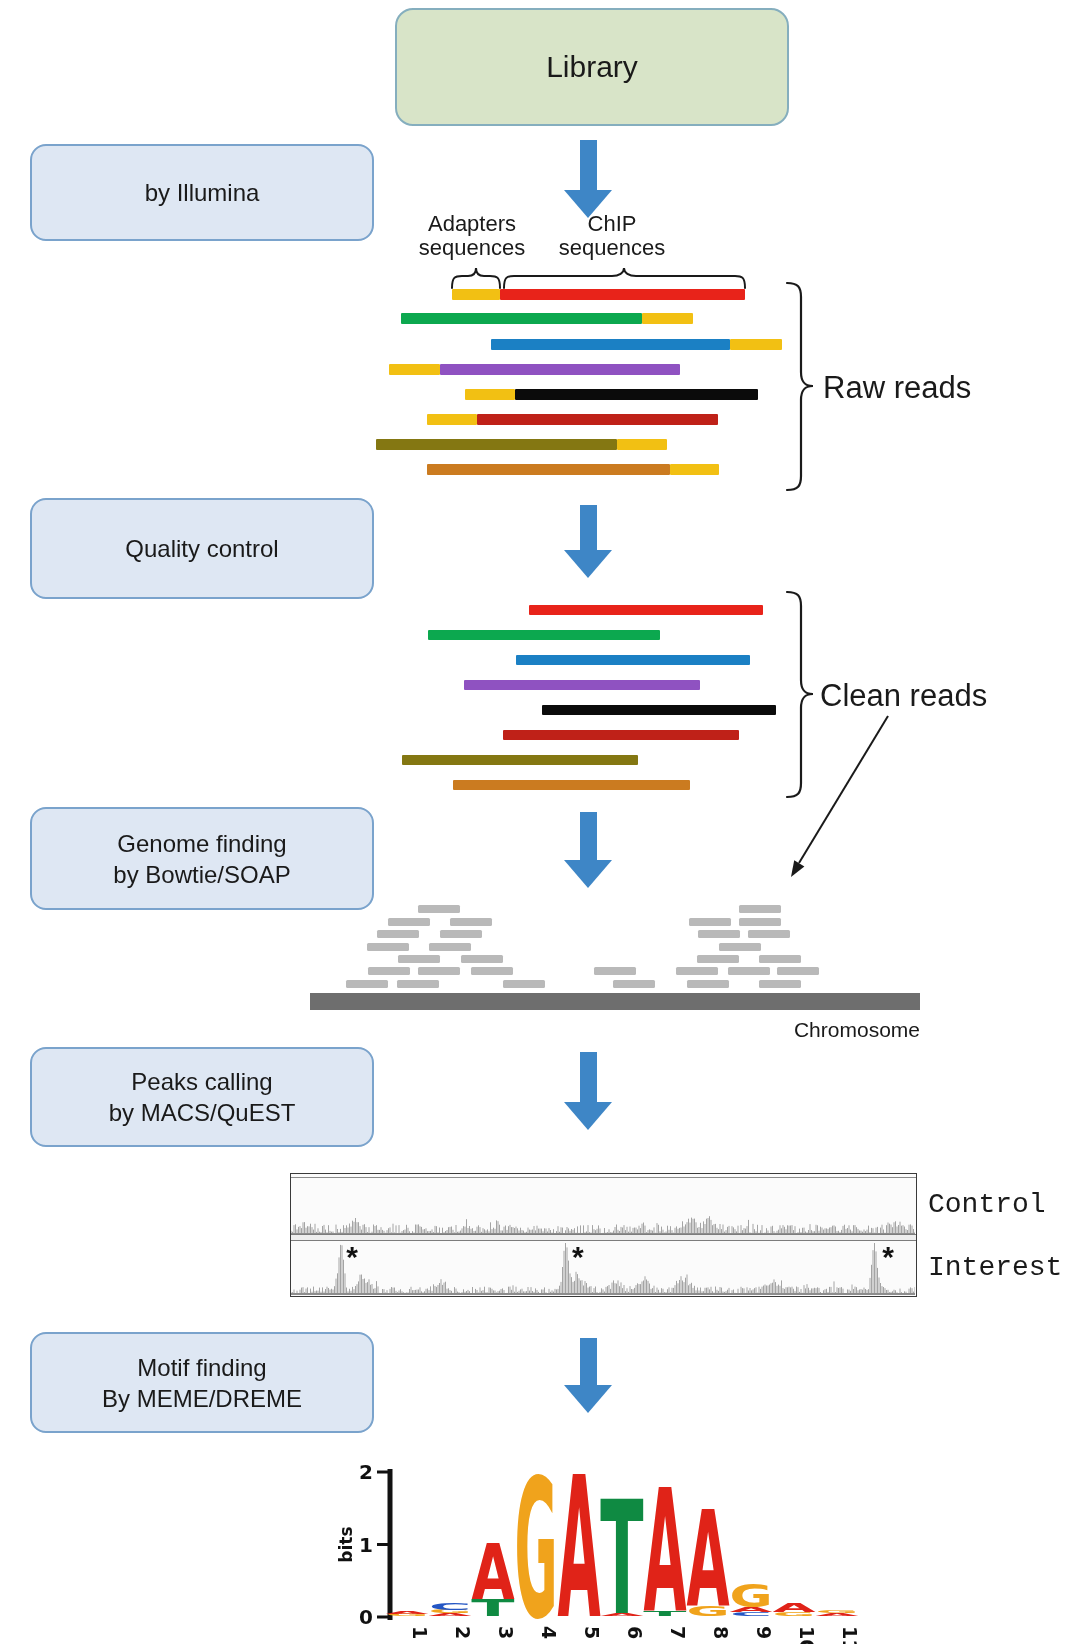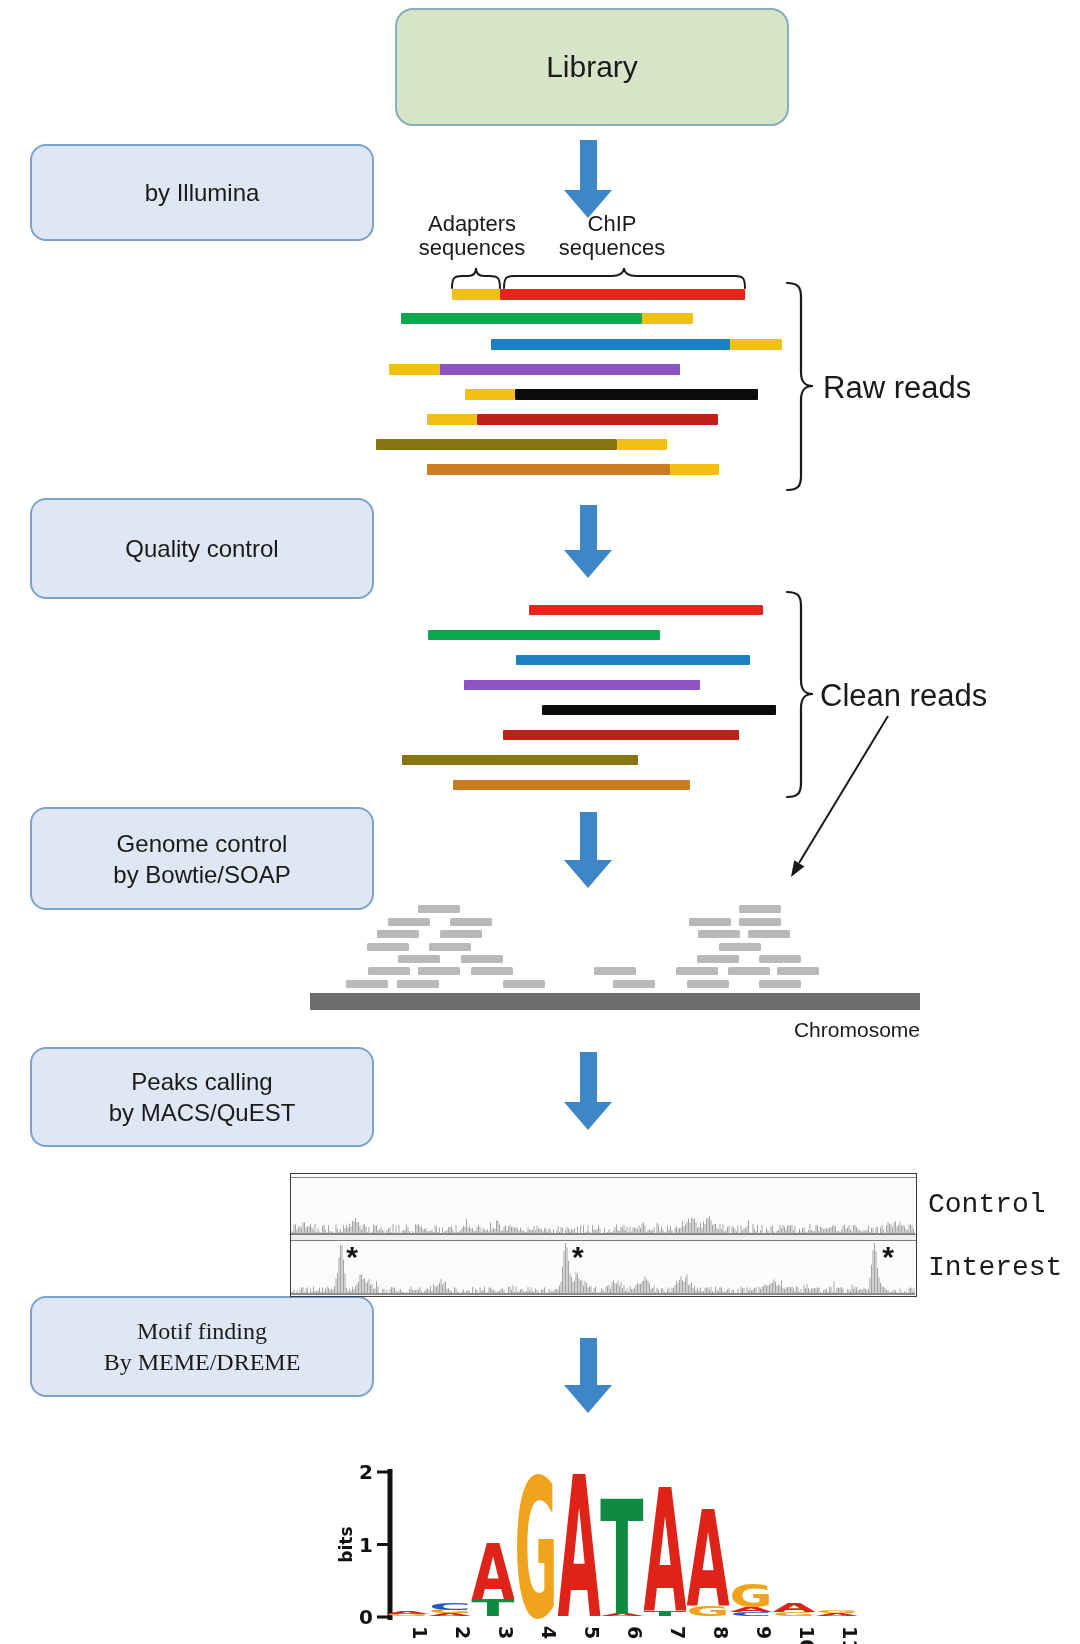--- a/index.html
+++ b/index.html
@@ -19,21 +19,21 @@
   .step-box{
     left:30px;width:340px;
     background:#dee7f3;border:2.5px solid #7aa3cc;border-radius:16px;
     display:flex;flex-direction:column;justify-content:center;align-items:center;
     font-size:24px;line-height:31px;text-align:center;
   }
   .step-1{top:144px;height:93px;}
   .step-2{top:498px;height:97px;}
   .step-3{top:807px;height:99px;}
   .step-4{top:1047px;height:96px;}
-  .step-5{top:1296px;height:97px;font-family:Liberation Serif, serif;}
+  .step-5{top:1332px;height:97px;}
   
   .fat-arrow{width:48px;display:flex;flex-direction:column;align-items:center;}
   .fat-arrow .shaft{width:17px;background:#3e86c6;}
   .fat-arrow .head{
     width:0;height:0;border-left:24px solid transparent;border-right:24px solid transparent;
     border-top:28px solid #3e86c6;
   }
   .seq-label{font-size:22px;line-height:24px;text-align:center;width:160px;}
   .side-label{font-size:31px;white-space:nowrap;}
   .chromosome-bar{left:310px;top:993px;width:610px;height:17px;background:#6e6e6e;}
@@ -59,21 +59,21 @@
   <div>Library</div>
 </div>
 
 <div class="abs step-box step-1">
   <div>by Illumina</div>
 </div>
 <div class="abs step-box step-2">
   <div>Quality control</div>
 </div>
 <div class="abs step-box step-3">
-  <div>Genome control</div>
+  <div>Genome finding</div>
   <div>by Bowtie/SOAP</div>
 </div>
 <div class="abs step-box step-4">
   <div>Peaks calling</div>
   <div>by MACS/QuEST</div>
 </div>
 <div class="abs step-box step-5">
   <div>Motif finding</div>
   <div>By MEME/DREME</div>
 </div>

